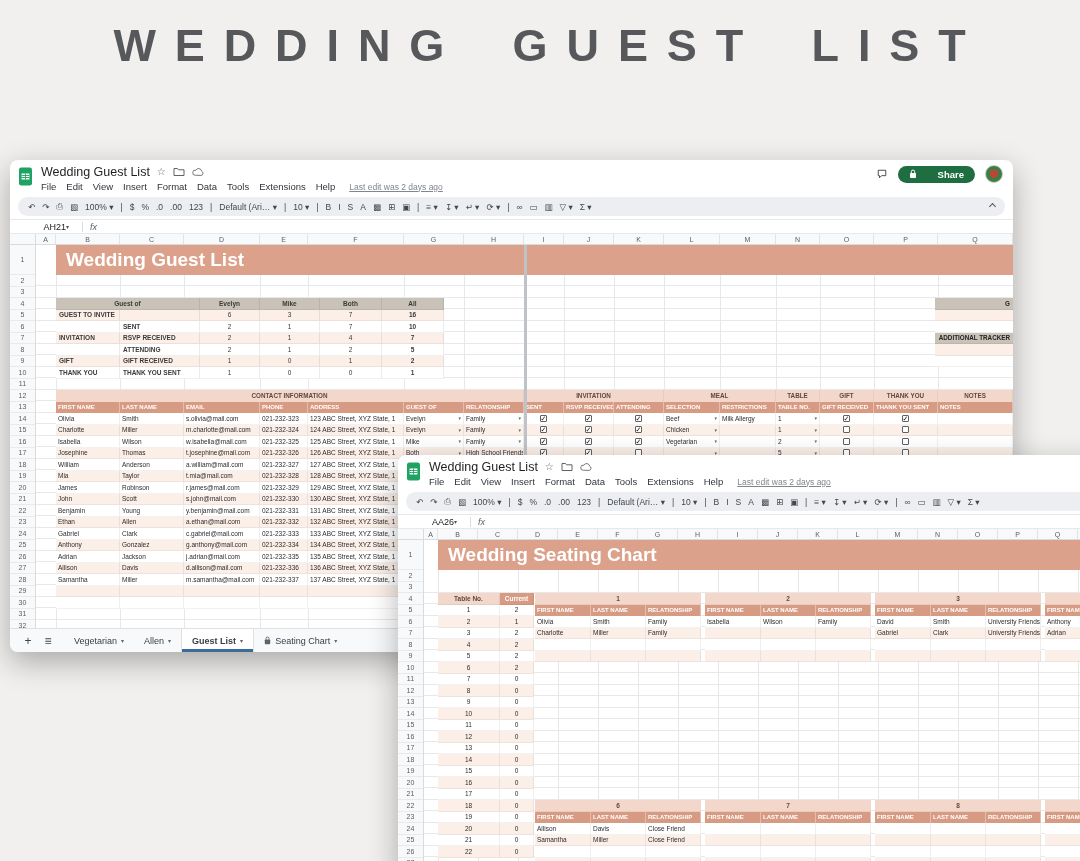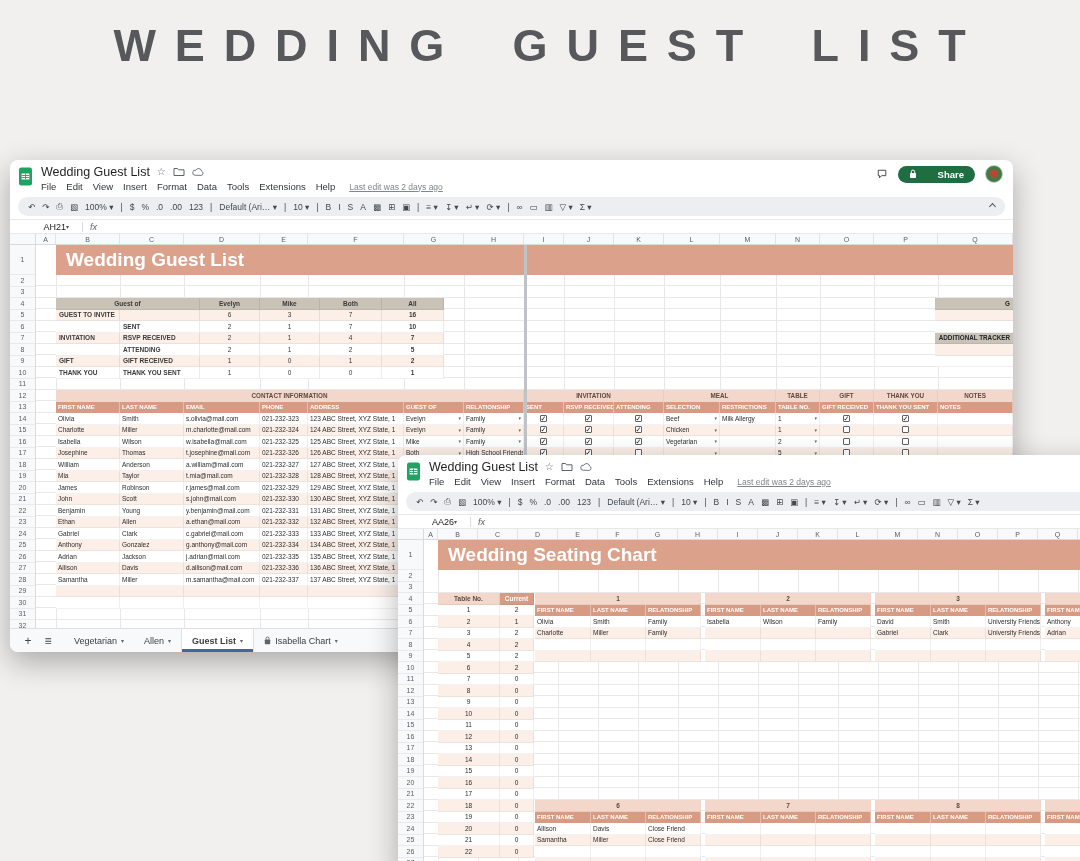--- a/index.html
+++ b/index.html
@@ -1188,21 +1188,21 @@
           <span class="tab-label">Guest List</span>
           <span class="tab-caret">▾</span>
         </div>
           <div class="tab locked">
           <span class="lock">
             <svg viewBox="0 0 7 9">
                 <rect x="0.8" y="3.6" width="5.4" height="4.6" rx="0.7" fill="#5f6368"></rect>
                 <path d="M2 3.6V2.5a1.5 1.5 0 0 1 3 0v1.1" stroke="#5f6368" fill="none" stroke-width="0.9"></path>
               </svg>
           </span>
-          <span class="tab-label">Isabella Chart</span>
+          <span class="tab-label">Seating Chart</span>
           <span class="tab-caret">▾</span>
         </div>
         </div>
     </div>
   </div>
 
   <div class="window win2">
     <div class="titlebar">
       <span class="app-ic">
         <svg viewBox="0 0 15 19">

